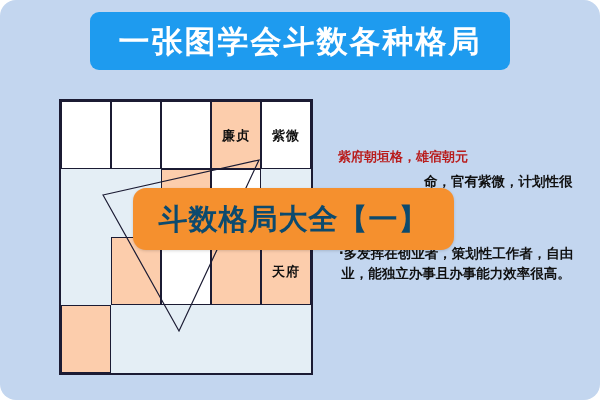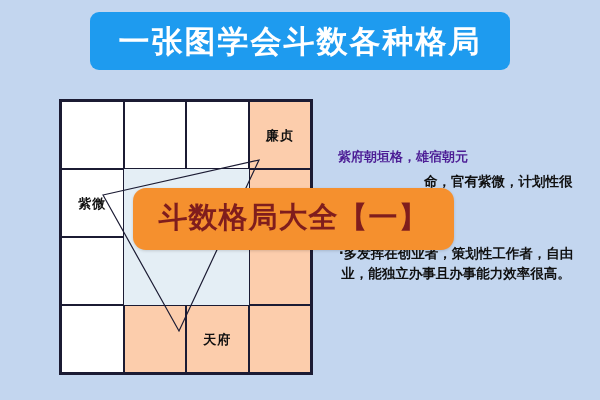--- a/index.html
+++ b/index.html
@@ -11,20 +11,21 @@
     height: 400px;
     overflow: hidden;
     font-family: "Liberation Sans", "DejaVu Sans", sans-serif;
   }
   #poster {
     position: relative;
     width: 600px;
     height: 400px;
     background: #c3d6ef;
     overflow: hidden;
+    border-radius: 16px;
   }
 
   
   #title-banner {
     position: absolute;
     left: 90px;
     top: 12px;
     width: 420px;
     height: 58px;
     background: #1e9bef;
@@ -45,21 +46,21 @@
   }
 
   
   #chart-grid {
     position: absolute;
     left: 59px;
     top: 99px;
     width: 254px;
     height: 276px;
     display: grid;
-    grid-template-columns: repeat(4, 1fr);
+    grid-template-columns: repeat(5, 1fr);
     grid-template-rows: repeat(4, 1fr);
     border: 2px solid #1b1b33;
     box-sizing: border-box;
     background: #e4eef5;
   }
   .palace-cell {
     border: 1px solid #1b1b33;
     box-sizing: border-box;
     display: flex;
     align-items: center;
@@ -89,21 +90,21 @@
   }
 
   
   #text-panel {
     position: absolute;
     left: 338px;
     top: 148px;
     width: 252px;
   }
   #panel-heading {
-    color: #4c1d95;
+    color: #b91c1c;
     font-size: 13px;
     font-weight: bold;
     line-height: 1.35;
     font-family: "DejaVu Sans", "Liberation Sans", sans-serif;
     margin-bottom: 5px;
     white-space: nowrap;
   }
   .panel-para {
     color: #101010;
     font-size: 13.5px;
@@ -133,27 +134,27 @@
     width: 321px;
     height: 62px;
     background: #f5902e;
     border-radius: 13px;
     display: flex;
     align-items: center;
     justify-content: center;
     box-shadow: 0 1px 3px rgba(0,0,0,0.15);
   }
   #orange-sticker-text {
-    color: #7f1d1d;
+    color: #0c4a6e;
     font-size: 29px;
     font-weight: bold;
     letter-spacing: 1px;
     line-height: 1;
     white-space: nowrap;
-    font-family: Liberation Mono, monospace;
+    font-family: Liberation Sans, sans-serif;
   }
 </style>
 </head>
 <body>
 
 <div id="poster">
 
   <div id="title-banner">
     <div id="title-text">一张图学会斗数各种格局</div>
   </div>

